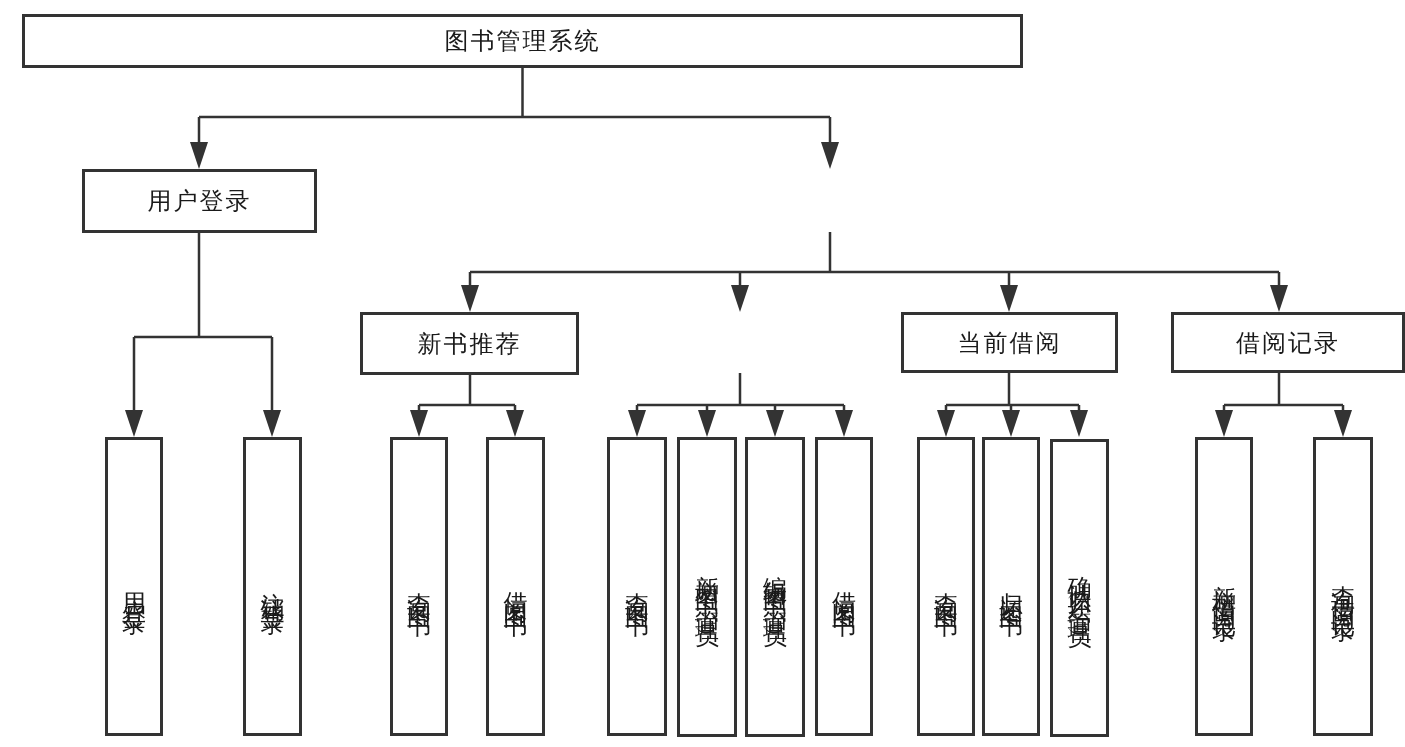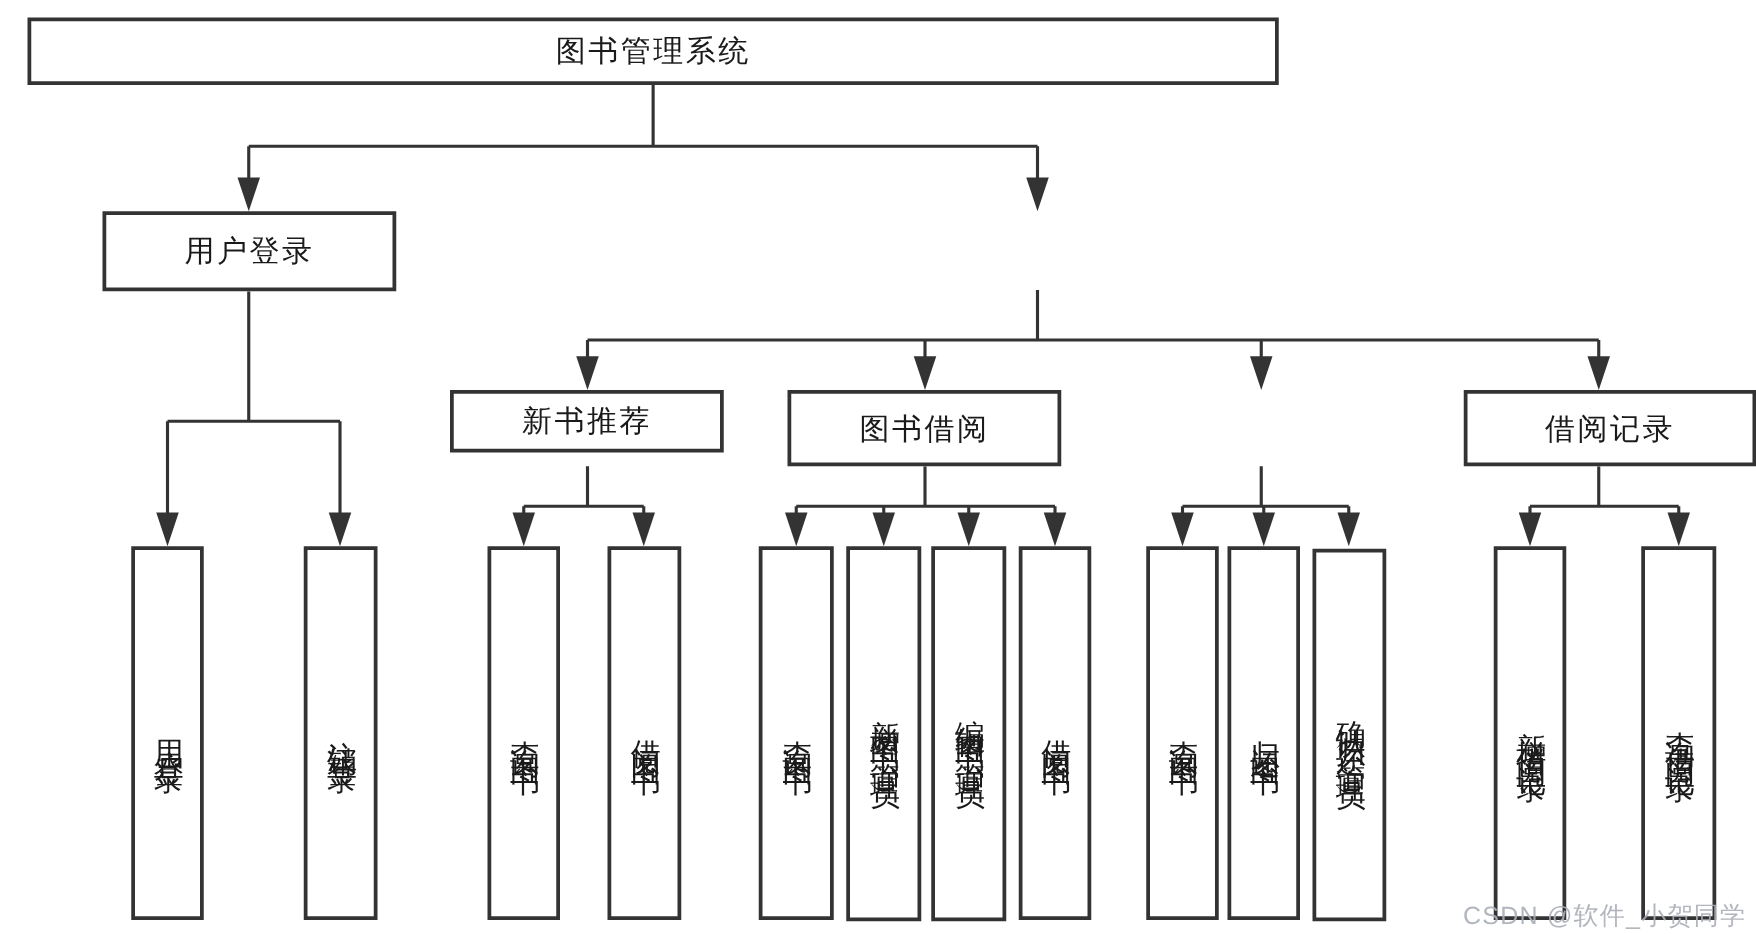--- a/index.html
+++ b/index.html
@@ -87,37 +87,36 @@
       <polygon points="1070,410 1088,410 1079,437"></polygon>
       <polygon points="1215,410 1233,410 1224,437"></polygon>
       <polygon points="1334,410 1352,410 1343,437"></polygon>
     </g>
   </svg>
 
   <div class="hbox" style="left:22px;top:14px;width:1001px;height:54px;">图书管理系统</div>
 
   <div class="hbox" style="left:82px;top:169px;width:235px;height:64px;">用户登录</div>
 
-  <div class="hbox" style="left:360px;top:312px;width:219px;height:50px;font-family:Liberation Serif, serif;">新书推荐</div>
-  <div class="hbox" style="left:630px;top:312px;width:219px;height:61px;">图书借阅</div>
+  <div class="hbox" style="left:360px;top:312px;width:219px;height:63px;font-family:Liberation Serif, serif;">新书推荐</div>
+  <div class="hbox" style="left:901px;top:312px;width:217px;height:61px;">当前借阅</div>
   <div class="hbox" style="left:1171px;top:312px;width:234px;height:61px;">借阅记录</div>
 
   <div class="leaf" style="left:105px;top:437px;width:58px;height:299px;">用户登录</div>
   <div class="leaf" style="left:243px;top:437px;width:59px;height:299px;">注销登录</div>
 
   <div class="leaf" style="left:390px;top:437px;width:58px;height:299px;">查询图书</div>
   <div class="leaf" style="left:486px;top:437px;width:59px;height:299px;">借阅图书</div>
 
   <div class="leaf" style="left:607px;top:437px;width:60px;height:299px;">查询图书</div>
   <div class="leaf" style="left:677px;top:437px;width:60px;height:300px;">新增图书（管理员）</div>
   <div class="leaf" style="left:745px;top:437px;width:60px;height:300px;">编辑图书（管理员）</div>
   <div class="leaf" style="left:815px;top:437px;width:58px;height:299px;">借阅图书</div>
 
   <div class="leaf" style="left:917px;top:437px;width:58px;height:299px;">查询图书</div>
   <div class="leaf" style="left:982px;top:437px;width:58px;height:299px;">归还图书</div>
   <div class="leaf" style="left:1050px;top:439px;width:59px;height:298px;">确认归还（管理员）</div>
 
   <div class="leaf" style="left:1195px;top:437px;width:58px;height:299px;">新增借阅记录</div>
   <div class="leaf" style="left:1313px;top:437px;width:60px;height:299px;">查询借阅记录</div>
 
-  <div class="watermark">CSDN @软件_小贺同学</div>
 
 </div>
 
 </body></html>

